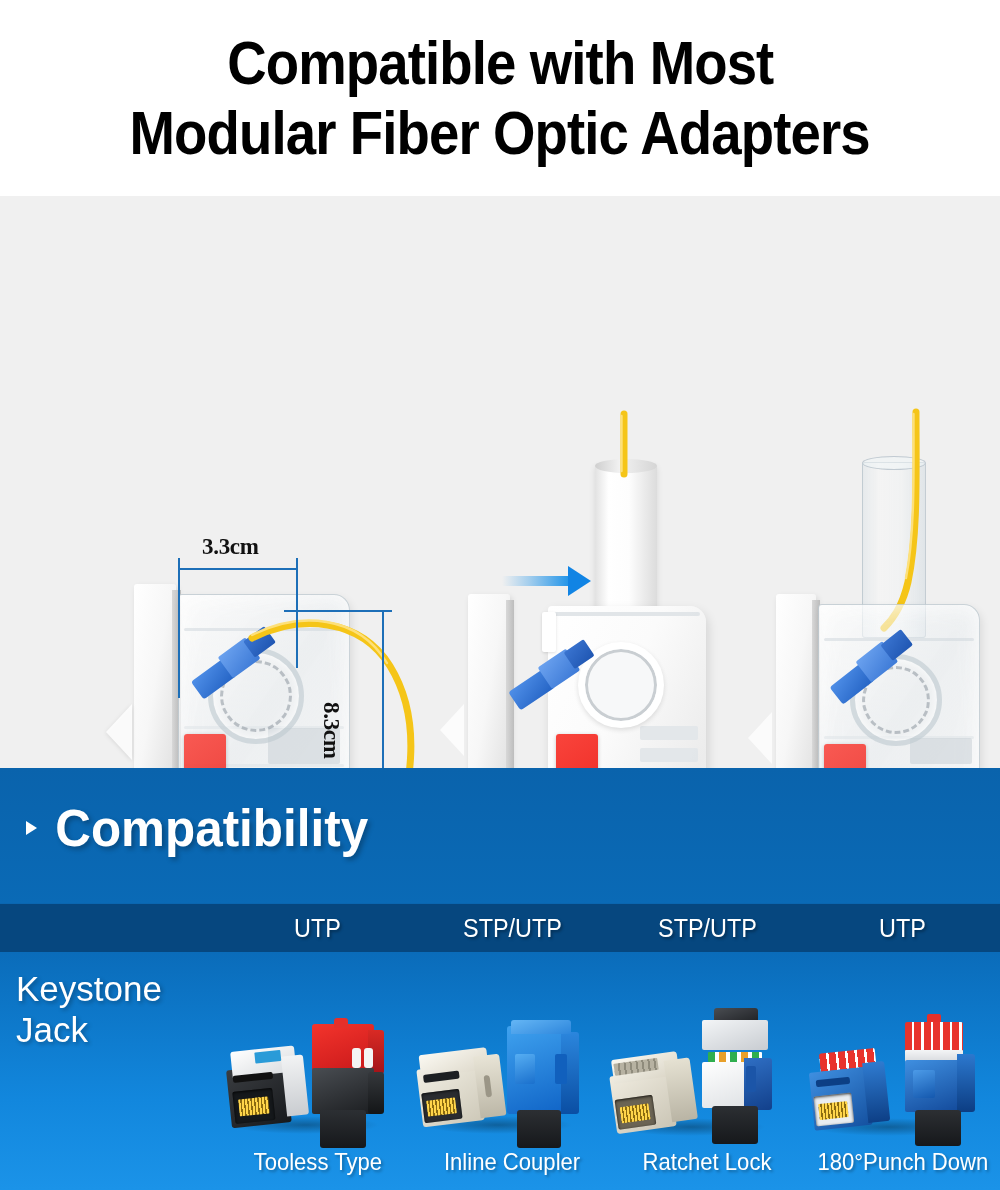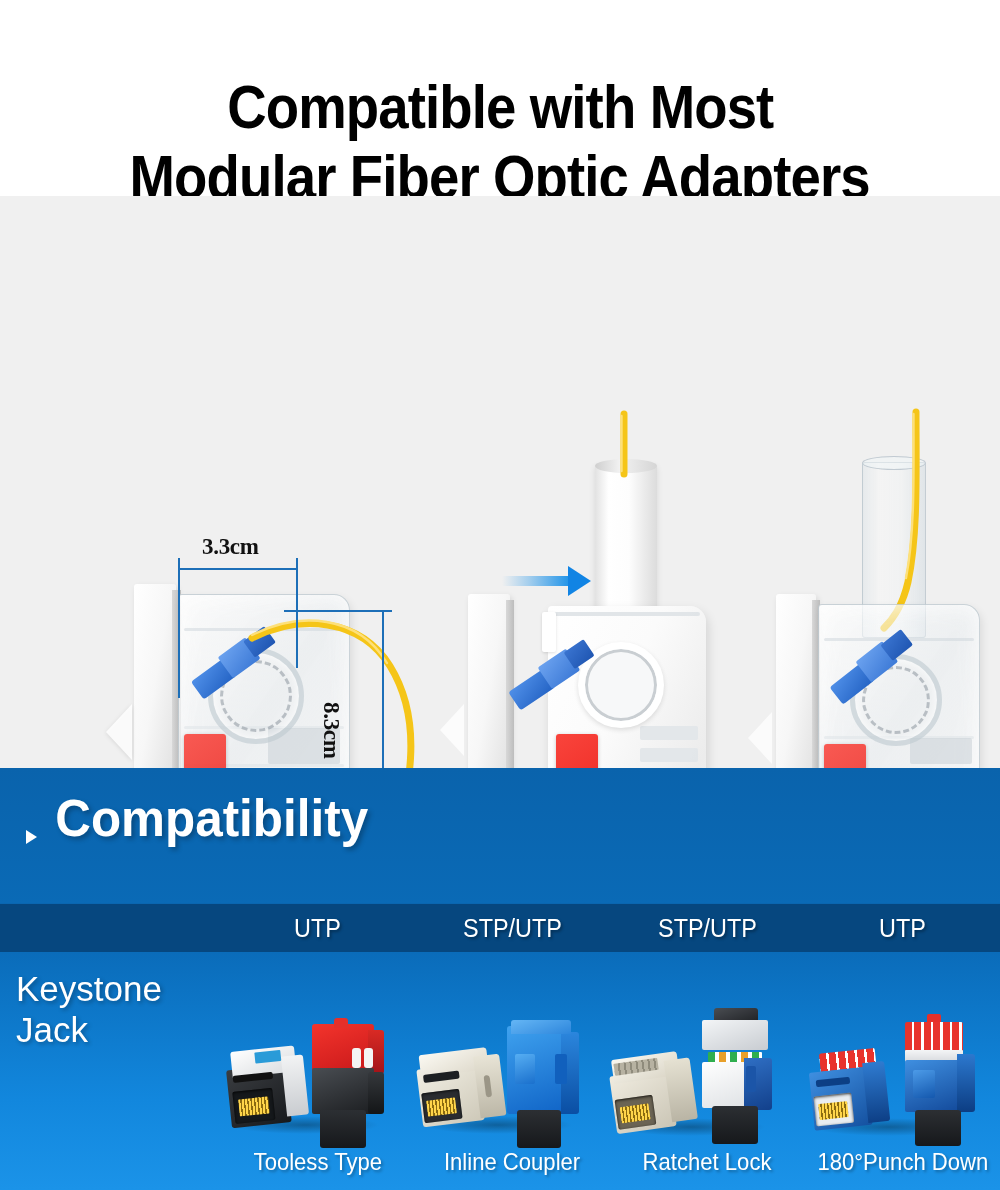--- a/index.html
+++ b/index.html
@@ -8,21 +8,21 @@
     font-family:"Liberation Sans", sans-serif;
     background:#ffffff;
     overflow:hidden;
     position:relative;
   }
 
   
   .hero{
     position:absolute; left:0; top:0; width:1000px; height:196px;
     background:#ffffff;
-    display:flex; flex-direction:column; align-items:center; justify-content:center;margin-top:44px;
+    display:flex; flex-direction:column; align-items:center; justify-content:center;
   }
   .hero-line{
     font-family:"Liberation Sans", sans-serif;
     font-weight:bold;
     font-size:62px;
     line-height:70px;
     letter-spacing:-1px;
     color:#000000;
     white-space:nowrap;
     transform:scaleX(.88);
@@ -182,21 +182,21 @@
   
   .compat-section{
     position:absolute; left:0; top:768px; width:1000px; height:422px;
     background:#0a66b0;
     overflow:hidden;
   }
   .compat-head-band{
     position:absolute; left:0; top:0; width:1000px; height:135px;
     background:linear-gradient(180deg,#0a63ac 0%,#0a6ab6 100%);
   }
-  .sec-head.compat{ left:26px; top:24px;align-items:flex-end; }
+  .sec-head.compat{ left:26px; top:34px; }
 
   .col-head-band{
     position:absolute; left:0; top:136px; width:1000px; height:48px;
     background:#06477f;
     display:flex;
   }
   .col-head{
     flex:1 1 0; display:flex; align-items:center; justify-content:center;
     color:#ffffff; font-size:26px; font-weight:normal;
     transform:scaleX(.9);

